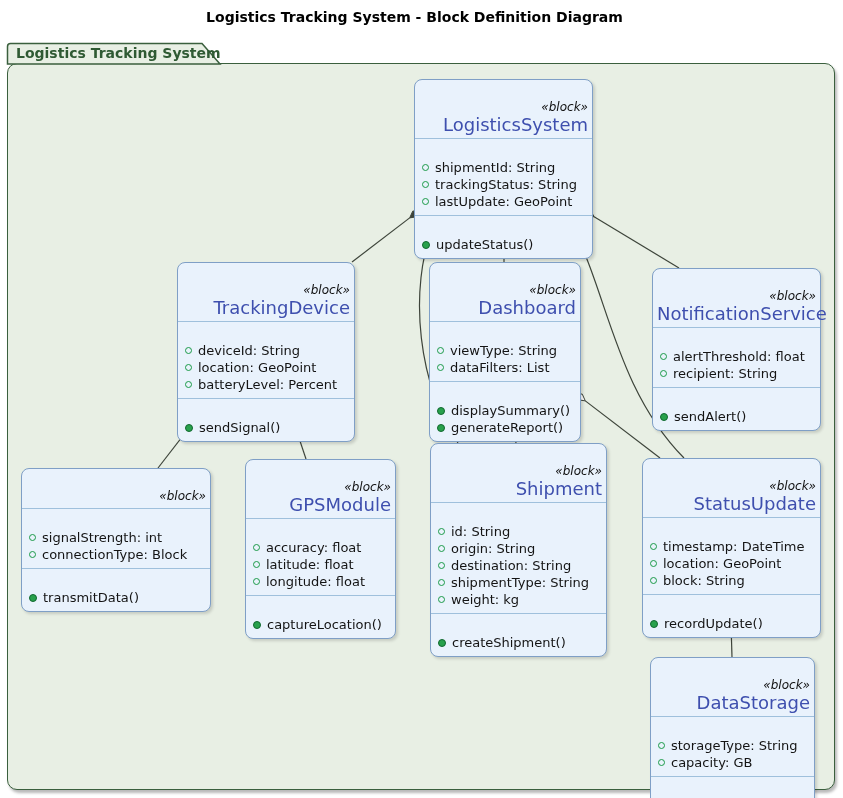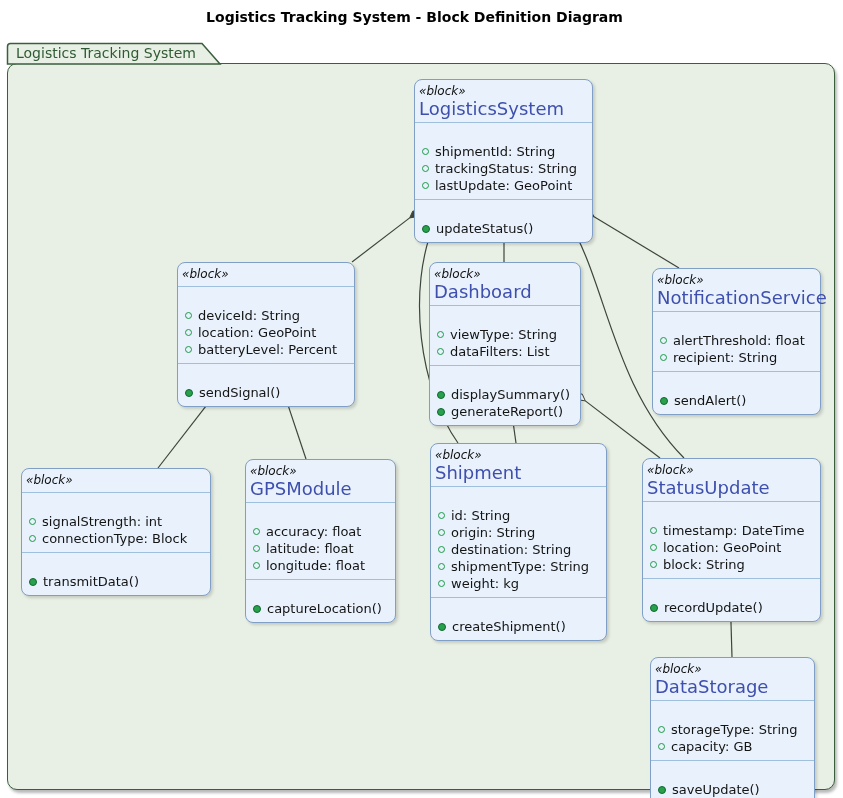--- a/index.html
+++ b/index.html
@@ -10,26 +10,26 @@
   }
   *{box-sizing:border-box;margin:0;padding:0;}
   body{width:843px;height:798px;background:#ffffff;font-family:"DejaVu Sans",sans-serif;overflow:hidden;}
   #stage{position:relative;width:843px;height:798px;}
   #diagram-title{position:absolute;top:9px;left:0;width:829px;text-align:center;
     font-size:14px;font-weight:bold;color:#000;z-index:4;}
   #frame{position:absolute;left:7px;top:63px;width:828px;height:727px;
     background:var(--frame-bg);border:1.5px solid var(--frame-border);
     border-radius:10px;box-shadow:2px 3px 3px rgba(0,0,0,.28);z-index:1;}
   #overlay{position:absolute;left:0;top:0;width:843px;height:798px;z-index:2;}
-  #frame-label{position:absolute;left:16px;top:45px;font-size:14px;font-weight:normal;
+  #frame-label{position:absolute;left:16px;top:45px;font-size:14px;font-weight:bold;
     color:var(--frame-label);z-index:3;}
   #blocks-layer{position:absolute;left:0;top:0;width:843px;height:798px;z-index:3;}
   .block{position:absolute;background:var(--block-bg);border:1px solid var(--block-border);
     border-radius:8px;box-shadow:2px 2px 3px rgba(0,0,0,.15);font-size:13px;color:#141414;}
-  .block-header{text-align:left;padding:4px 4px 4px;}
+  .block-header{text-align:right;padding:20px 4px 4px;}
   .stereotype{font-style:italic;font-size:12px;color:#101010;line-height:15px;}
   .block-name{font-size:18px;color:var(--block-name);line-height:19px;}
   .compartment{border-top:1px solid var(--separator);padding:20px 8px 5px 7px;}
   .row{display:flex;align-items:center;gap:6px;line-height:17px;white-space:nowrap;}
   .dot{flex:none;border-radius:50%;}
   .dot.open{width:7px;height:7px;border:1.5px solid var(--attr-icon);background:transparent;}
   .dot.filled{width:8px;height:8px;border:1px solid var(--op-border);background:var(--op-fill);}
 </style>
 </head>
 <body>
@@ -104,20 +104,21 @@
     <div class="compartment ops">
           <div class="row">
             <span class="dot filled"></span>
             <span>updateStatus()</span>
           </div>
         </div>
   </div>
       <div class="block" style="left: 177px; top: 262px; width: 178px;">
     <div class="block-header">
       <div class="stereotype">«block»</div>
+      <div class="block-name">TrackingDevice</div>
     </div>
     <div class="compartment attrs">
           <div class="row">
             <span class="dot open"></span>
             <span>deviceId: String</span>
           </div>
           <div class="row">
             <span class="dot open"></span>
             <span>location: GeoPoint</span>
           </div>

